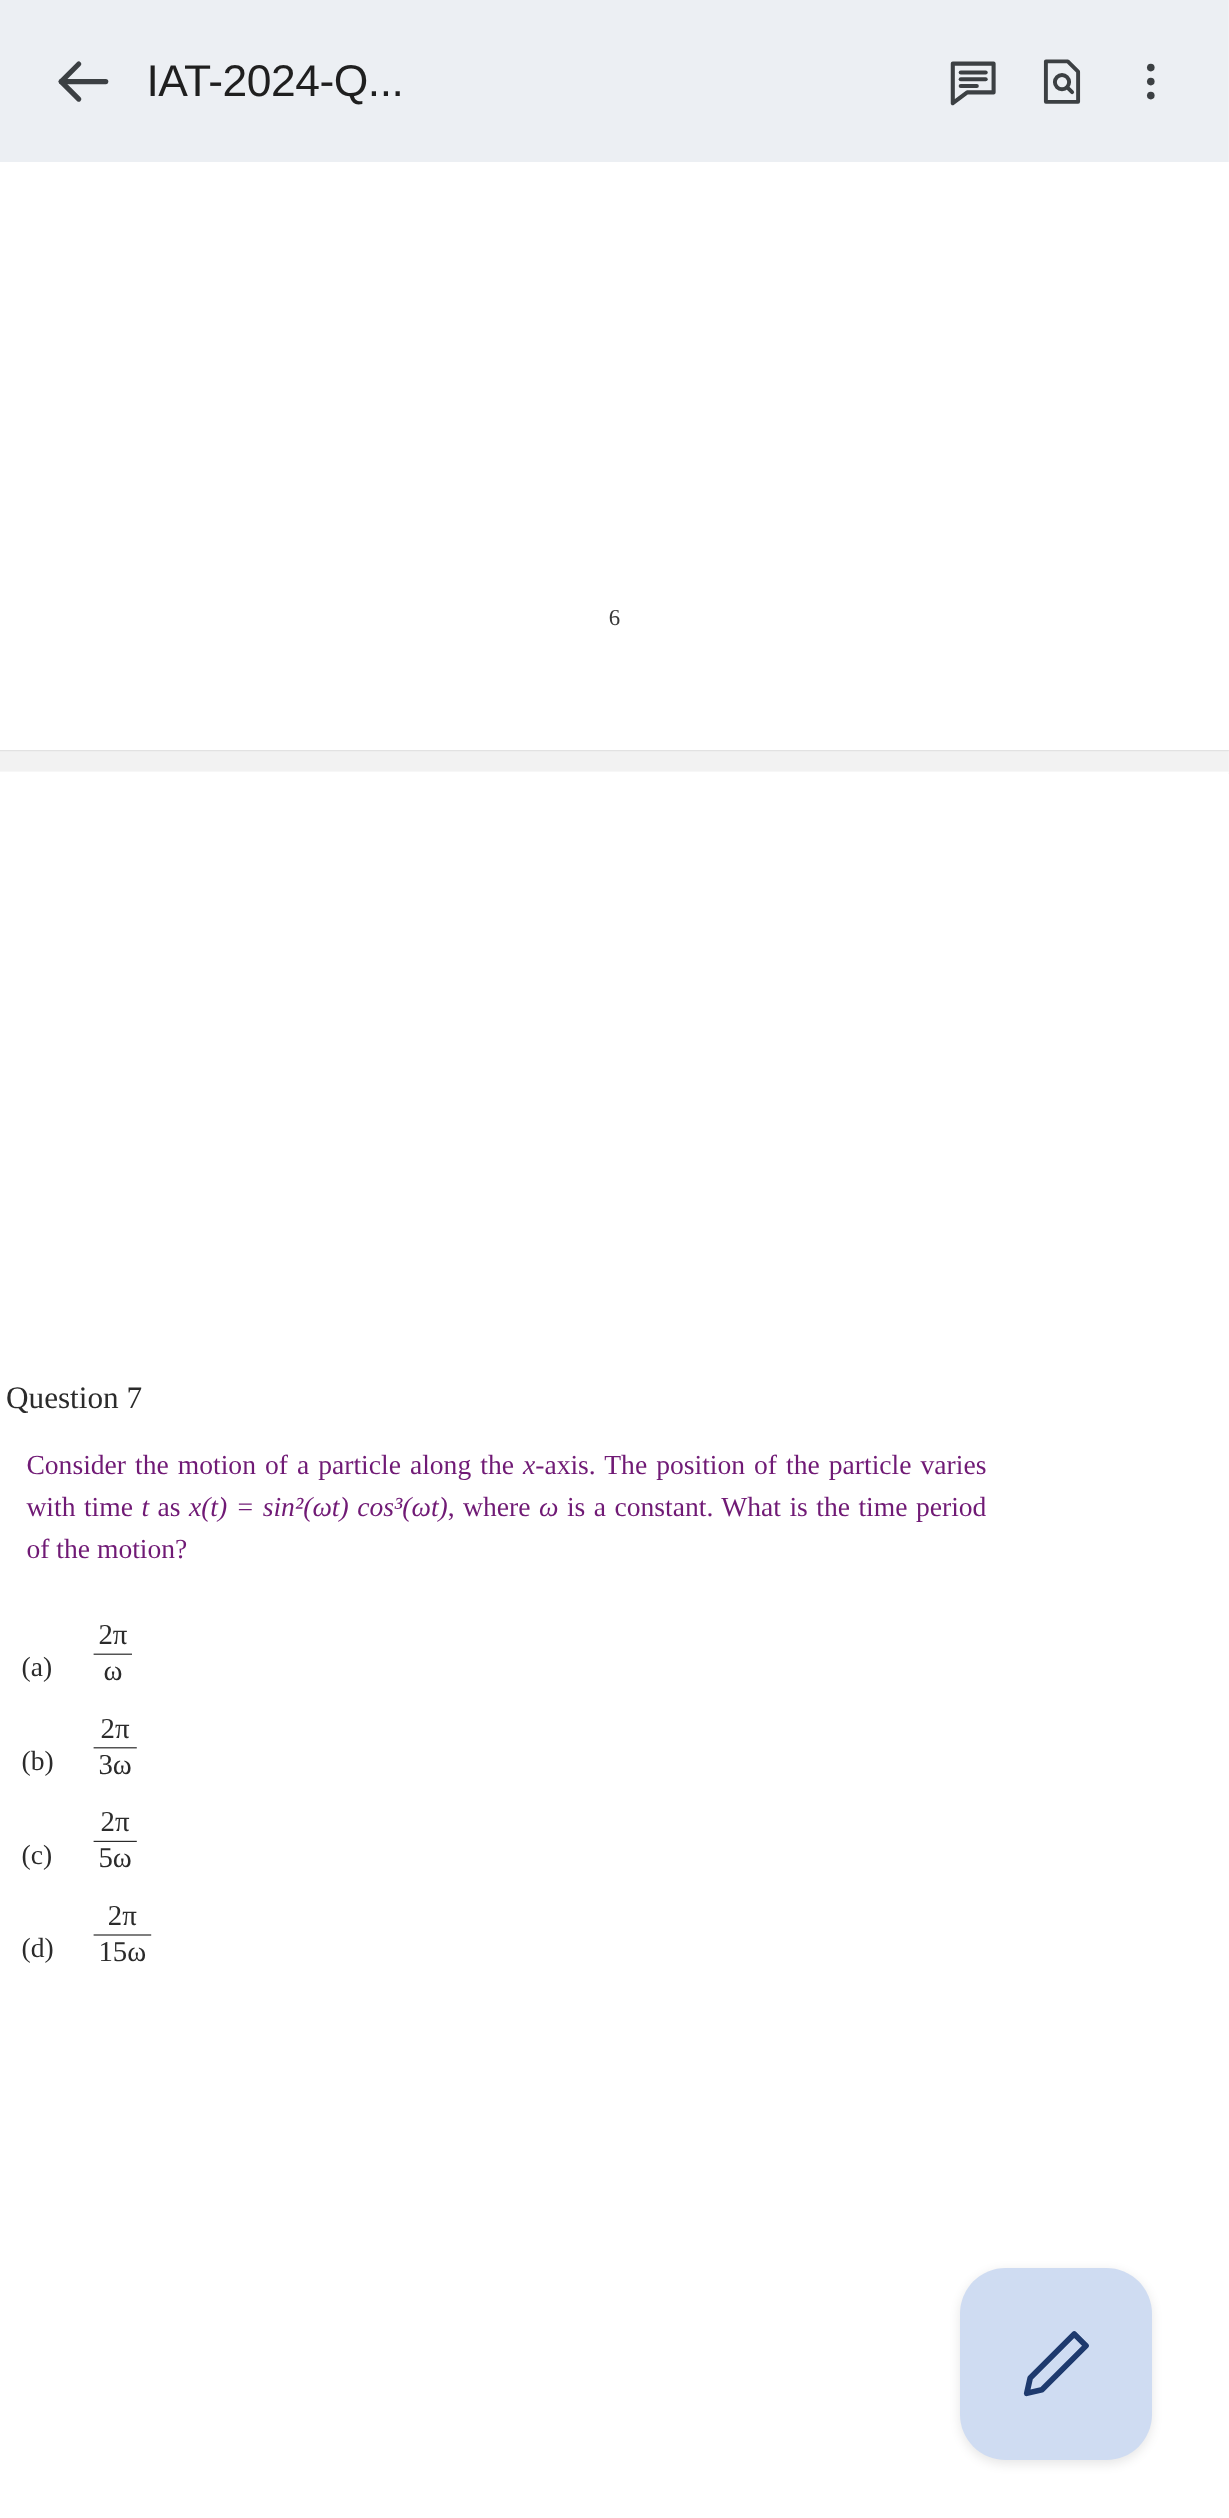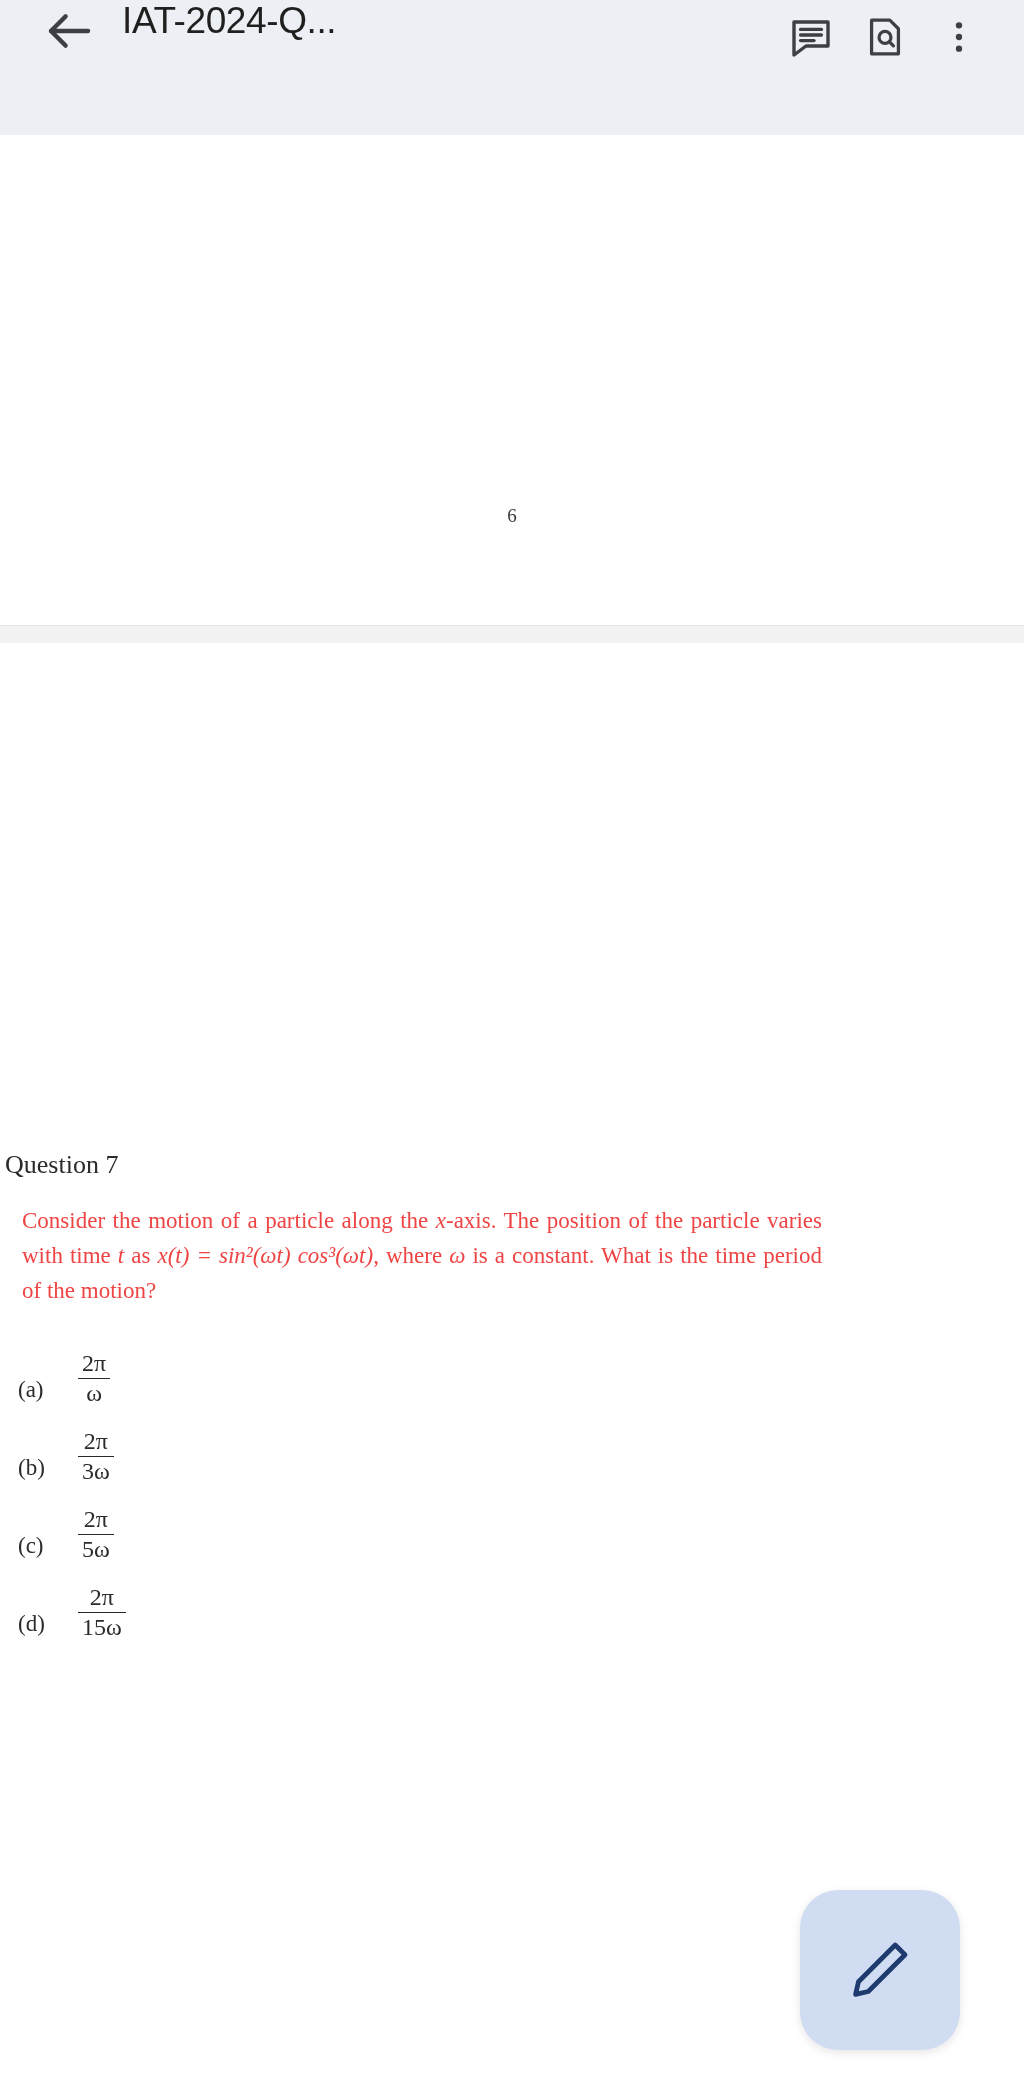--- a/index.html
+++ b/index.html
@@ -16,20 +16,21 @@
   }
 
   
   .appbar {
     position: absolute;
     top: 0; left: 0;
     width: 1024px;
     height: 135px;
     background: #eceff3;
     display: flex;
+    align-items: center;
     box-sizing: border-box;
     padding: 0 28px 0 38px;
   }
   .back-btn {
     width: 62px;
     height: 62px;
     display: flex;
     align-items: center;
     justify-content: center;
     flex: 0 0 auto;
@@ -104,21 +105,21 @@
     margin-left: 5px;
     color: #2b2b2b;
   }
   .q-body {
     margin-top: 24px;
     margin-left: 22px;
     width: 800px;
     font-size: 23px;
     line-height: 1.52;
     text-align: justify;
-    color: #ef4444;
+    color: #701a75;
   }
   .mathvar { font-style: italic; }
   .options {
     margin-top: 30px;
     margin-left: 18px;
   }
   .option-row {
     display: flex;
     align-items: flex-end;
     height: 78px;

